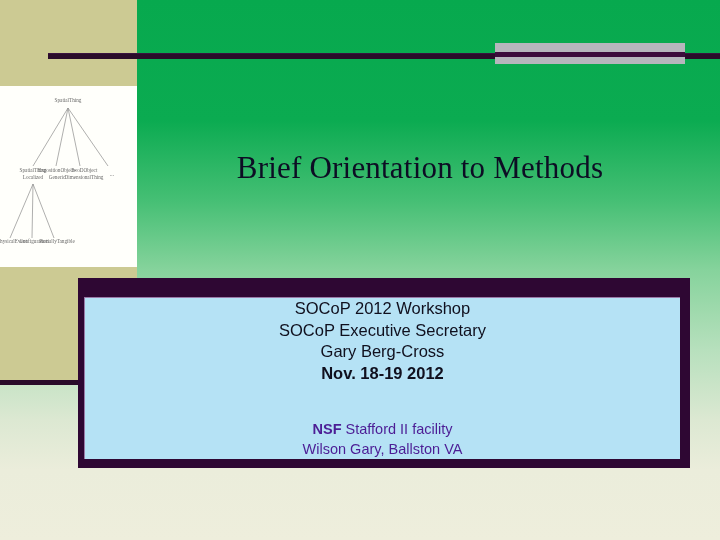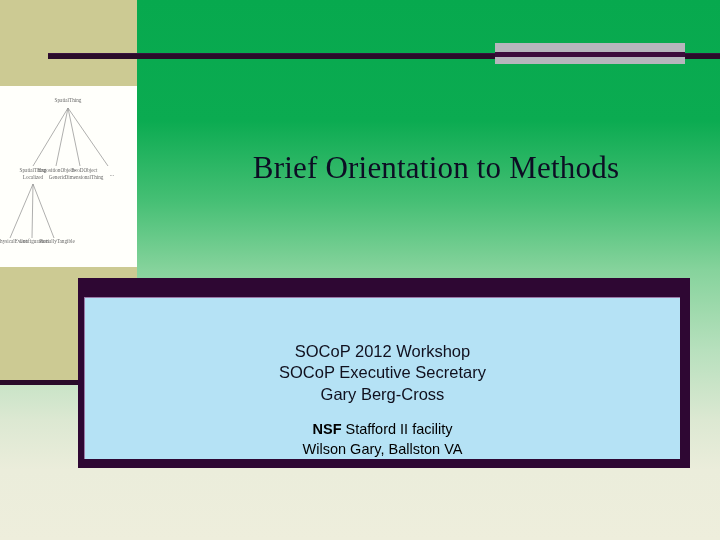--- a/index.html
+++ b/index.html
@@ -103,21 +103,21 @@
     left: 495px;
     top: 52px;
     width: 190px;
     height: 5px;
     background: #3c0b3c;
   }
 
   
   .title {
     position: absolute;
-    left: 166px;
+    left: 150px;
     top: 148px;
     width: 540px;
     text-align: center;
     font-family: "Liberation Serif", "DejaVu Serif", serif;
     font-size: 31px;
     line-height: 40px;
     color: #0d0d24;
     letter-spacing: 0.2px;
     white-space: nowrap;
   }
@@ -139,33 +139,33 @@
     top: 297px;
     width: 596px;
     height: 162px;
     background: #b5e2f5;
     border-left: 1px solid #9a7aa8;
     border-top: 1px solid #9a7aa8;
     box-sizing: border-box;
     display: flex;
     flex-direction: column;
     align-items: center;
-    justify-content: flex-end;
+    justify-content: space-between;
   }
   .block-a {
     text-align: center;
     font-size: 16.5px;
     line-height: 21.5px;
     color: #10101e;
   }
   .block-b {
     text-align: center;
     font-size: 14.5px;
     line-height: 20px;
-    color: #000000;
+    color: #4c1d95;
     margin-top: 14px;
   }
   .bold { font-weight: bold; }
 </style>
 </head>
 <body>
 
 <div id="slide">
 
   <div class="khaki-top"></div>
@@ -206,20 +206,21 @@
 
   <div class="title">Brief Orientation to Methods</div>
 
   <div class="content-box"></div>
 
   <div class="content-inner">
     <div class="block-a">
       <div>SOCoP 2012 Workshop</div>
       <div>SOCoP Executive Secretary</div>
       <div>Gary Berg-Cross</div>
+      <div class="bold">Nov. 18-19 2012</div>
     </div>
     <div class="block-b">
       <div><span class="bold">NSF</span><span> Stafford II facility</span></div>
       <div>Wilson Gary, Ballston VA</div>
     </div>
   </div>
 
 </div>
 
 </body></html>

